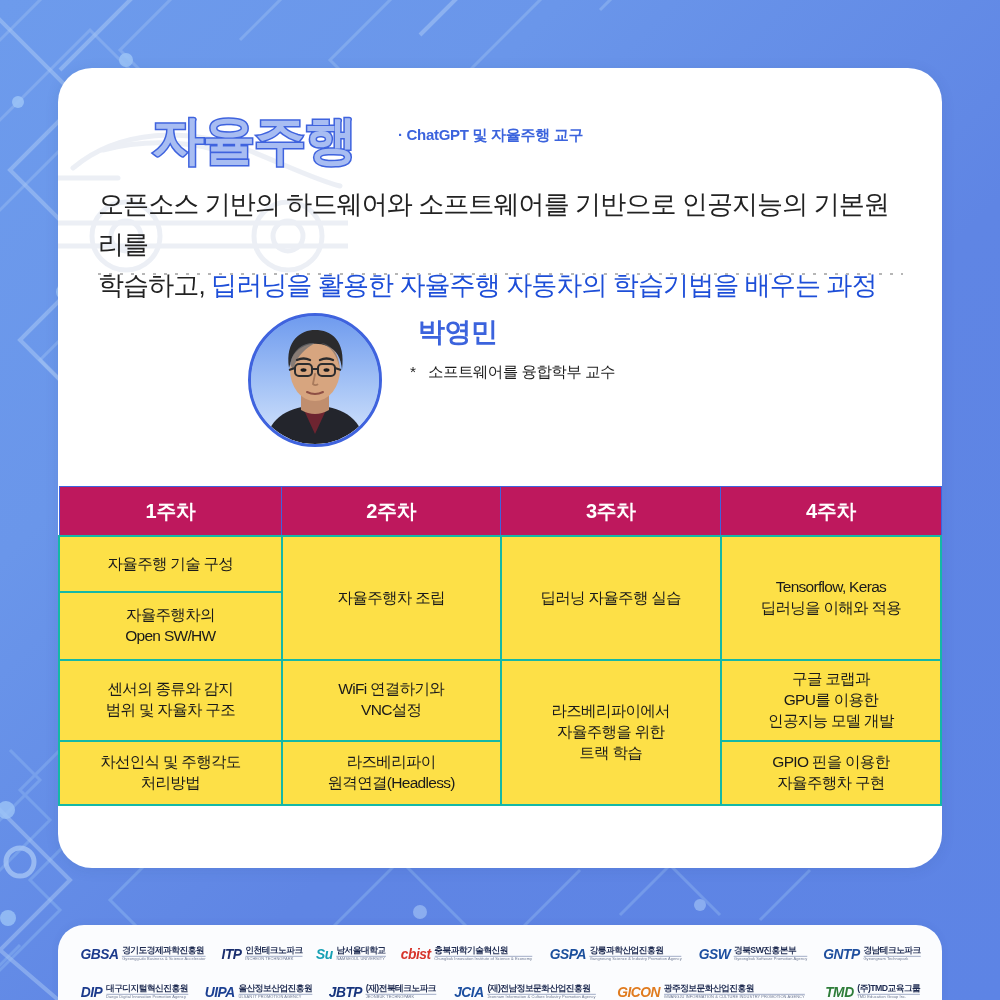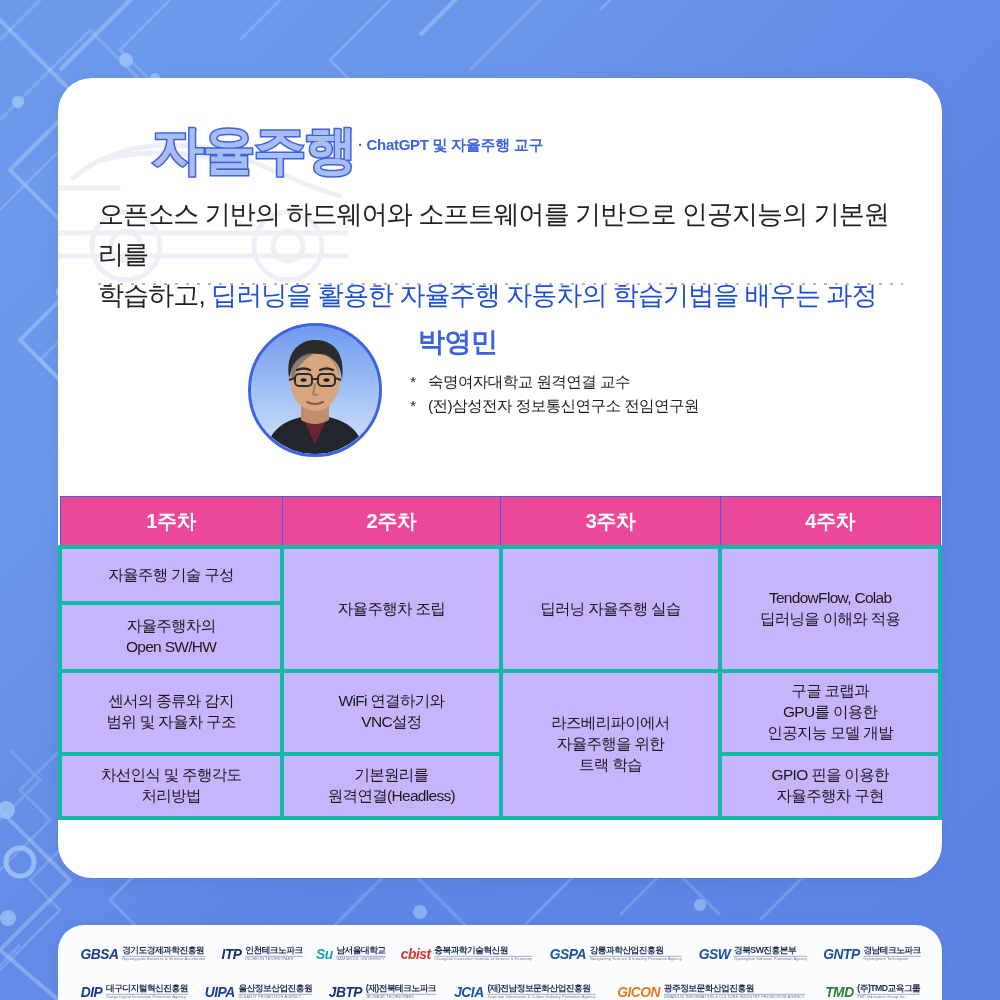--- a/index.html
+++ b/index.html
@@ -14,21 +14,21 @@
   
   .bg{
     position:absolute;inset:0;
     background:linear-gradient(135deg,#6d9bec 0%,#6a96ea 28%,#5f85e4 60%,#5d84e5 100%);
   }
   .bg-deco{position:absolute;inset:0;}
   .bg-deco svg{position:absolute;}
 
   
   .card{
-    position:absolute;left:58px;top:78px;width:884px;height:800px;
+    position:absolute;left:58px;top:68px;width:884px;height:800px;
     background:#ffffff;border-radius:34px;
     box-shadow:0 2px 14px rgba(30,60,120,.10);
     overflow:hidden;
   }
   .card-watermark{position:absolute;left:-10px;top:60px;opacity:.85;pointer-events:none;}
 
   
   .head{position:absolute;left:0;top:0;width:884px;height:215px;}
   .title-ko{
     position:absolute;left:94px;top:46px;
@@ -36,21 +36,21 @@
     color:#a8bdf2;
     -webkit-text-stroke:3px #3f63de;
     paint-order:stroke fill;
     font-family:"Liberation Sans","DejaVu Sans",sans-serif;
   }
   .title-sub{
     position:absolute;left:300px;top:56px;width:470px;
     color:#3b63dd;font-weight:bold;font-size:16.5px;line-height:1.45;
     letter-spacing:-.3px;
   }
-  .title-sub .l2{font-size:15px;}
+  .title-sub .l2{font-size:15px;margin-left:40px;}
   .desc{
     position:absolute;left:40px;top:116px;width:812px;
     font-size:26px;line-height:1.55;color:#222;letter-spacing:-.9px;
     font-weight:500;
   }
   .desc .hl{color:#1d4ed8;}
 
   .divider{
     position:absolute;left:40px;top:205px;width:805px;height:2px;
     background-image:repeating-linear-gradient(to right,#b6b6b6 0 3px,transparent 3px 11px);
@@ -74,27 +74,27 @@
     white-space:nowrap;
   }
   .inst-list .star{display:inline-block;width:18px;color:#1d1d1d;}
 
   
   .tbl{
     position:absolute;left:0px;top:418px;width:884px;
     border-collapse:collapse;table-layout:fixed;
   }
   .tbl th{
-    background:#ec4899;color:#fff;font-size:20px;font-weight:bold;
+    background:#be185d;color:#fff;font-size:20px;font-weight:bold;
     height:46px;letter-spacing:-.5px;border:1px solid #3f62de;
   }
   .tbl td{
-    border:4px solid #14b8a6;color:#1a1a1a;font-size:15.5px;
+    border:2px solid #14b8a6;color:#1a1a1a;font-size:15.5px;
     text-align:center;letter-spacing:-.7px;line-height:1.35;
-    background:#c4b5fd;vertical-align:middle;
+    background:#fde047;vertical-align:middle;
   }
   .tbl .hpad{padding:8px 4px;}
 
   
   .footer{
     position:absolute;left:58px;top:925px;width:884px;height:80px;
     background:#fbfcfe;border-radius:26px 26px 0 0;
     box-shadow:0 -1px 8px rgba(30,60,120,.06);
     overflow:hidden;
   }
@@ -253,22 +253,21 @@
 
             <path d="M64 58 L62 68 Q64 70 66.5 68.5" stroke="#a87a5c" stroke-width="1.8" fill="none" stroke-linecap="round"></path>
             <path d="M56 76 Q64 80 72 76" stroke="#8e4f44" stroke-width="2" fill="none" stroke-linecap="round"></path>
           </g>
         </svg>
       </div>
 
       <div class="inst-name">박영민</div>
 
       <div class="inst-list">
-        <div class="row"><span class="star">*</span><span>숙명여자대학교 원격연결 교수</span></div>
-        <div class="row"><span class="star">*</span><span>(전)삼성전자 정보통신연구소 전임연구원</span></div>
+        <div class="row"><span class="star">*</span><span>소프트웨어를 융합학부 교수</span></div>
       </div>
     </div>
 
     <table class="tbl">
       <colgroup>
         <col style="width:178px">
           <col style="width:175px">
           <col style="width:176px">
           <col style="width:176px">
       </colgroup>
@@ -279,21 +278,21 @@
           <th>3주차</th>
           <th>4주차</th>
         </tr>
       </thead>
       <tbody>
         <tr style="height:56px">
           <td class="hpad">자율주행 기술 구성</td>
           <td class="hpad" rowspan="2">자율주행차 조립</td>
           <td class="hpad" rowspan="2">딥러닝 자율주행 실습</td>
           <td class="hpad" rowspan="2">
-              <div>TendowFlow, Colab</div>
+              <div>Tensorflow, Keras</div>
               <div>딥러닝을 이해와 적용</div>
             </td>
         </tr>
         <tr style="height:68px">
           <td class="hpad">
               <div>자율주행차의</div>
               <div>Open SW/HW</div>
             </td>
         </tr>
         <tr style="height:64px">
@@ -315,21 +314,21 @@
               <div>GPU를 이용한</div>
               <div>인공지능 모델 개발</div>
             </td>
         </tr>
         <tr style="height:64px">
           <td class="hpad">
               <div>차선인식 및 주행각도</div>
               <div>처리방법</div>
             </td>
           <td class="hpad">
-              <div>기본원리를</div>
+              <div>라즈베리파이</div>
               <div>원격연결(Headless)</div>
             </td>
           <td class="hpad">
               <div>GPIO 핀을 이용한</div>
               <div>자율주행차 구현</div>
             </td>
         </tr>
       </tbody>
     </table>
   </div>

